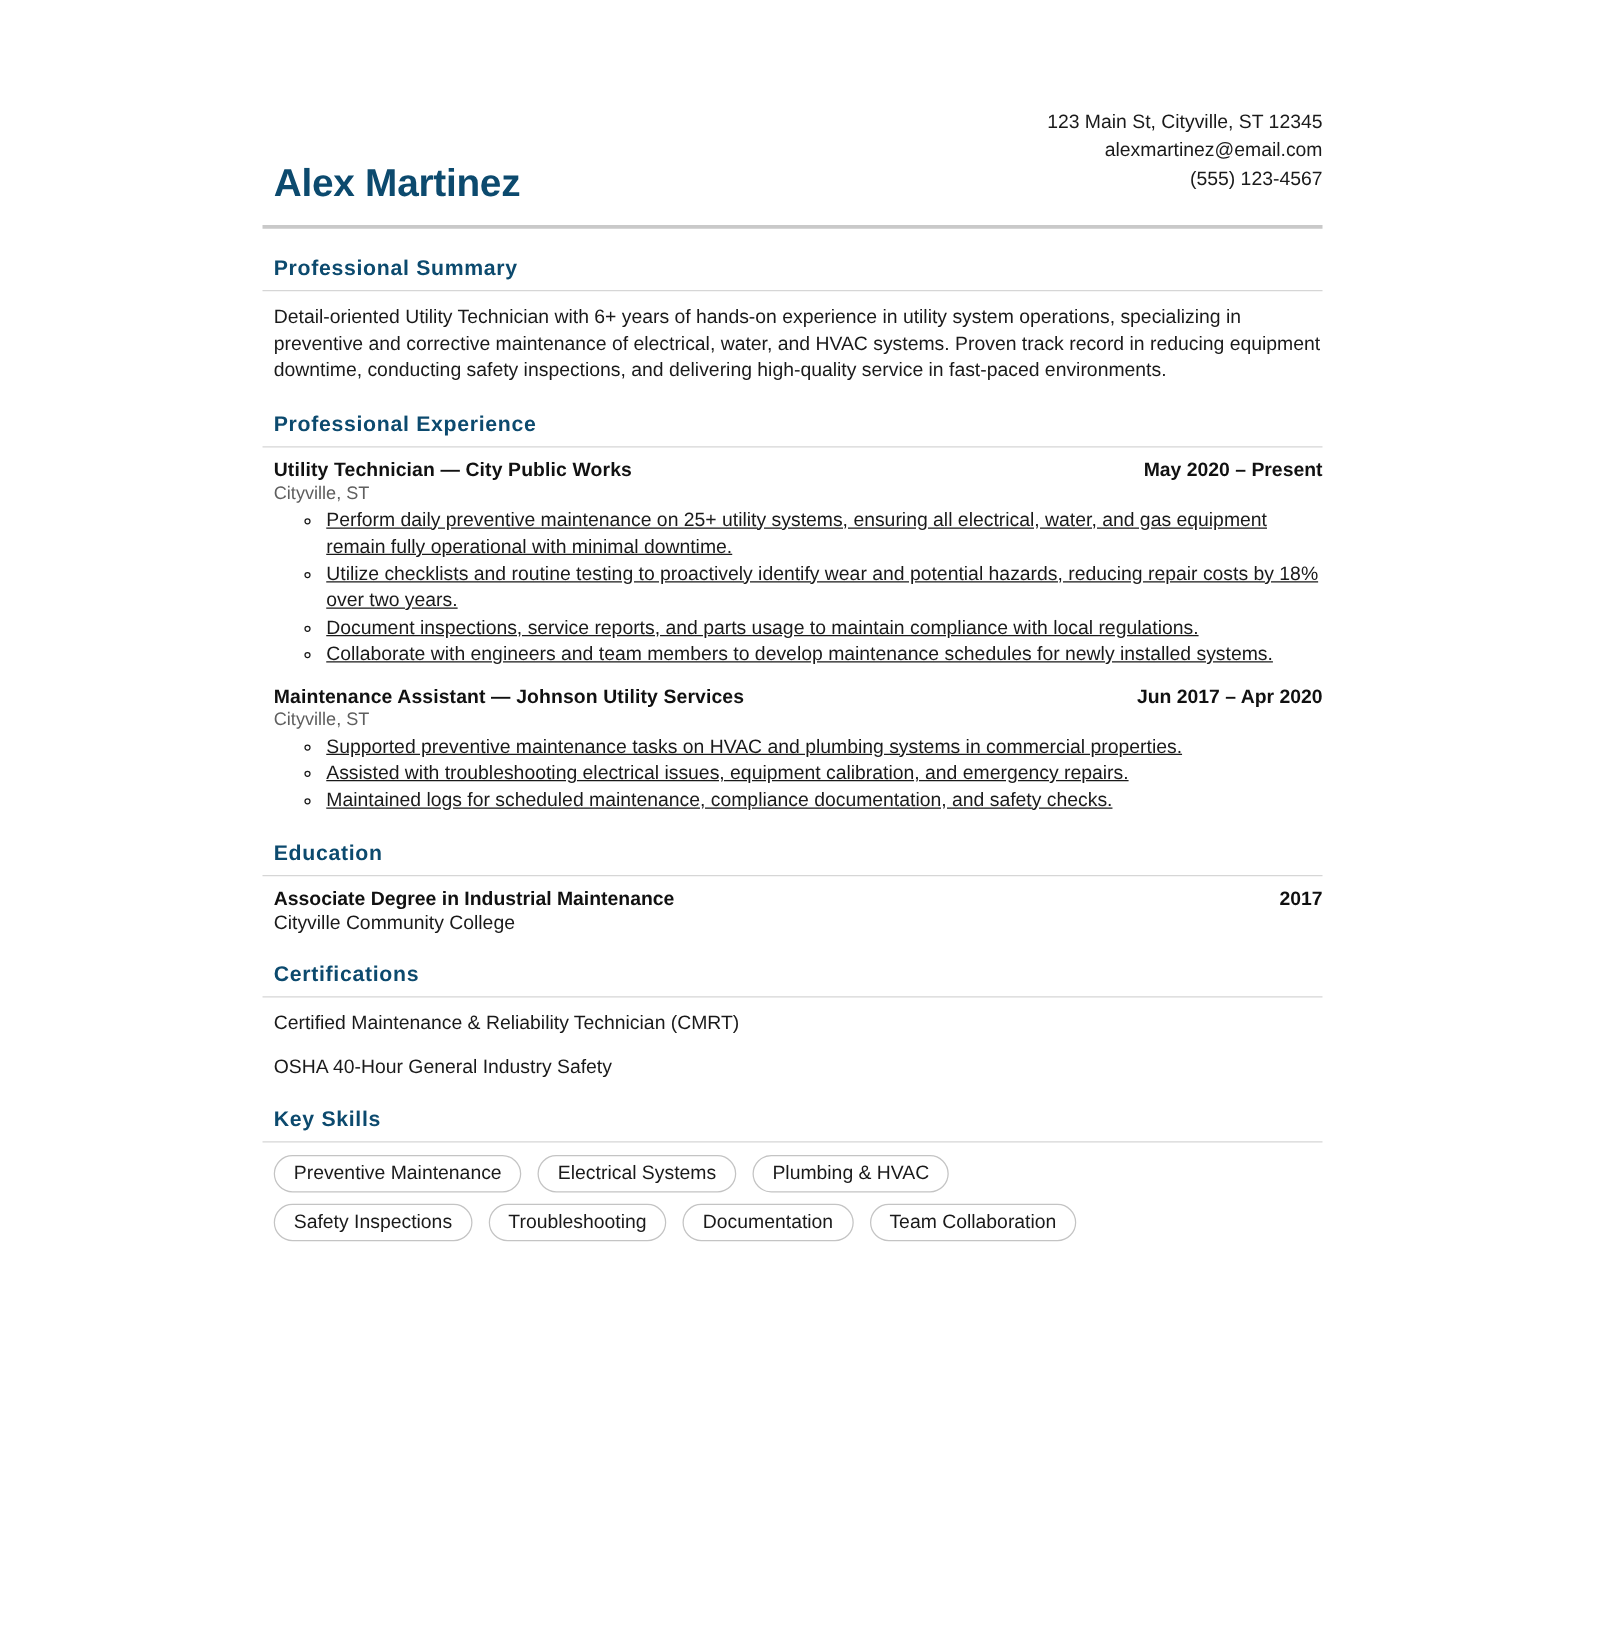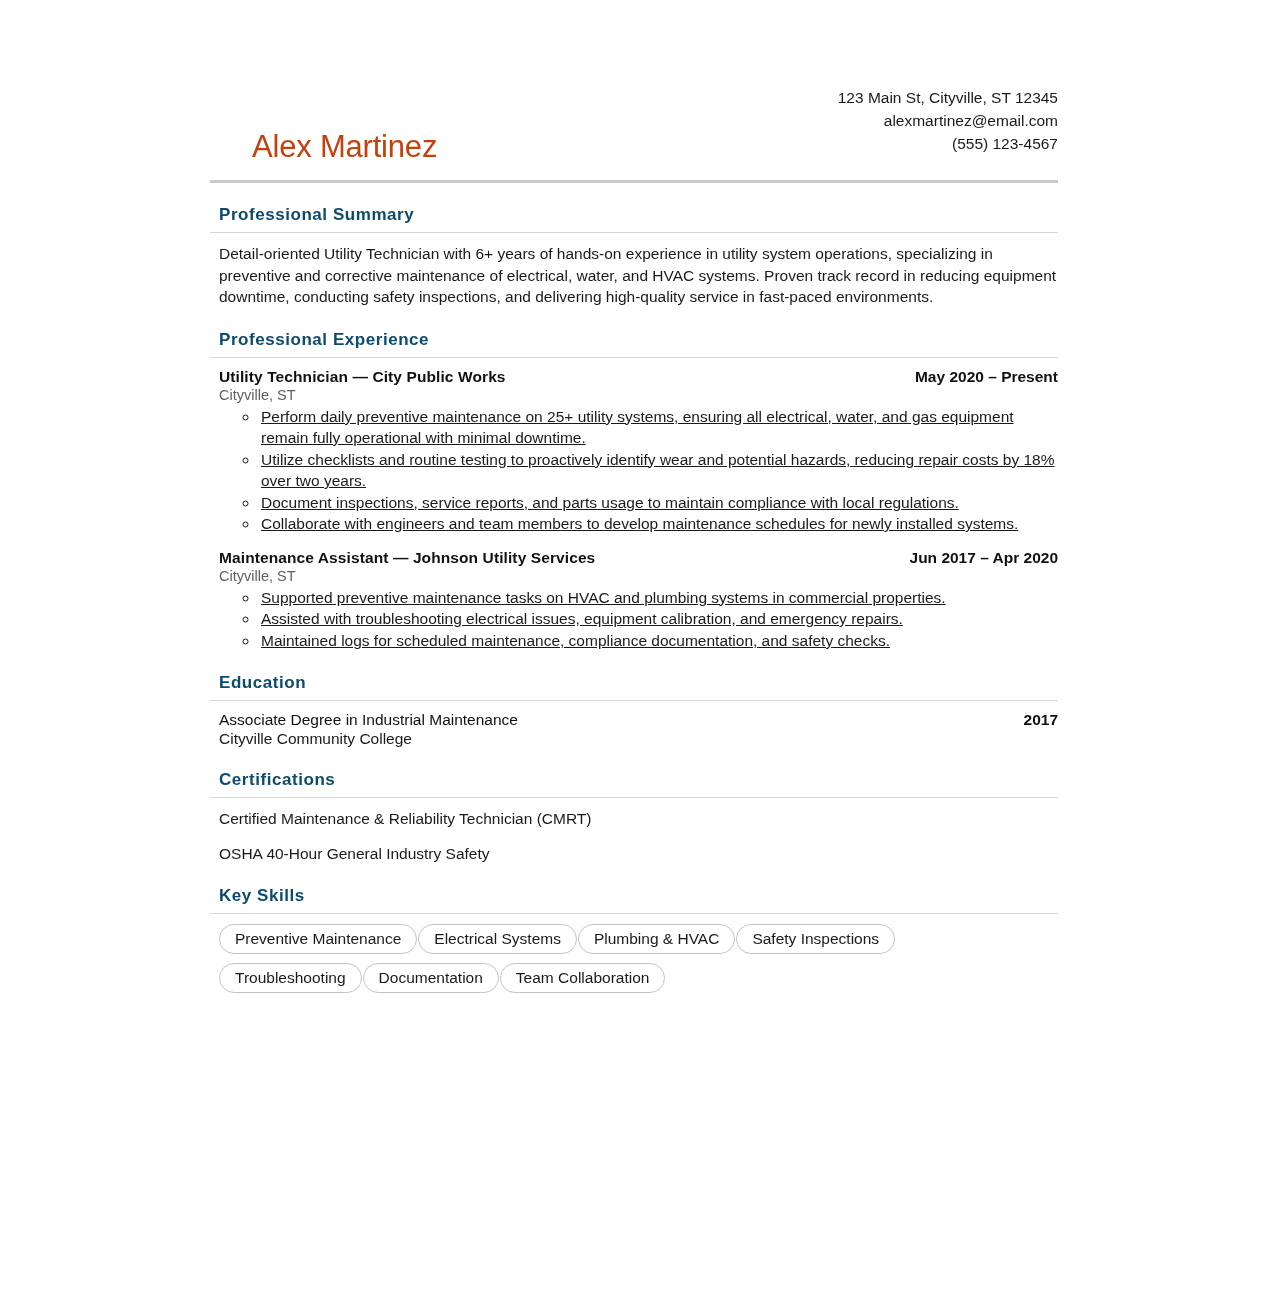--- a/index.html
+++ b/index.html
@@ -37,25 +37,24 @@
     font-size: 15.5px;
     line-height: 23px;
     color: #1a1a1a;
   }
   .contact div { white-space: nowrap; }
   .name {
     position: absolute;
     left: 9px;
     bottom: 2px;
     font-size: 31px;
-    font-weight: normal;
+    font-weight: bold;
     letter-spacing: -0.2px;
     line-height: 1;
-    color: #c2410c;
-    margin-left: 33px;
+    color: #0c4a6e;
   }
   .hdr-rule {
     margin-top: 16px;
     border-top: 3px solid #c9c9c9;
   }
 
   
   .section { margin-top: 22px; }
   .section-title {
     font-size: 17px;
@@ -121,21 +120,21 @@
 
   
   .edu-head {
     display: flex;
     justify-content: space-between;
     align-items: baseline;
     padding-left: 9px;
   }
   .edu-degree {
     font-size: 15.5px;
-    font-weight: normal;
+    font-weight: bold;
     color: #111111;
   }
   .edu-year {
     font-size: 15.5px;
     font-weight: bold;
     color: #111111;
   }
   .edu-school {
     font-size: 15.5px;
     color: #1a1a1a;
@@ -150,21 +149,21 @@
     color: #1a1a1a;
     padding-left: 9px;
     margin-bottom: 14px;
   }
   .cert-item:last-child { margin-bottom: 0; }
 
   
   .skills {
     display: flex;
     flex-wrap: wrap;
-    gap: 9px 1px;
+    gap: 9px 13px;
     padding-left: 9px;
     max-width: 720px;
   }
   .pill {
     display: inline-block;
     border: 1px solid #c4c4c4;
     border-radius: 999px;
     padding: 4px 15px 5px 15px;
     font-size: 15.5px;
     line-height: 19px;

